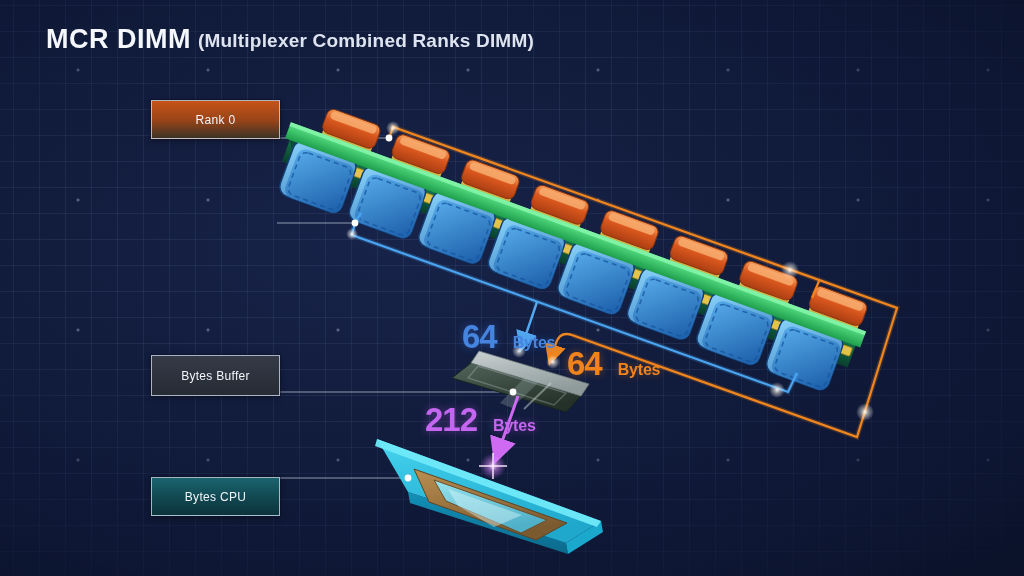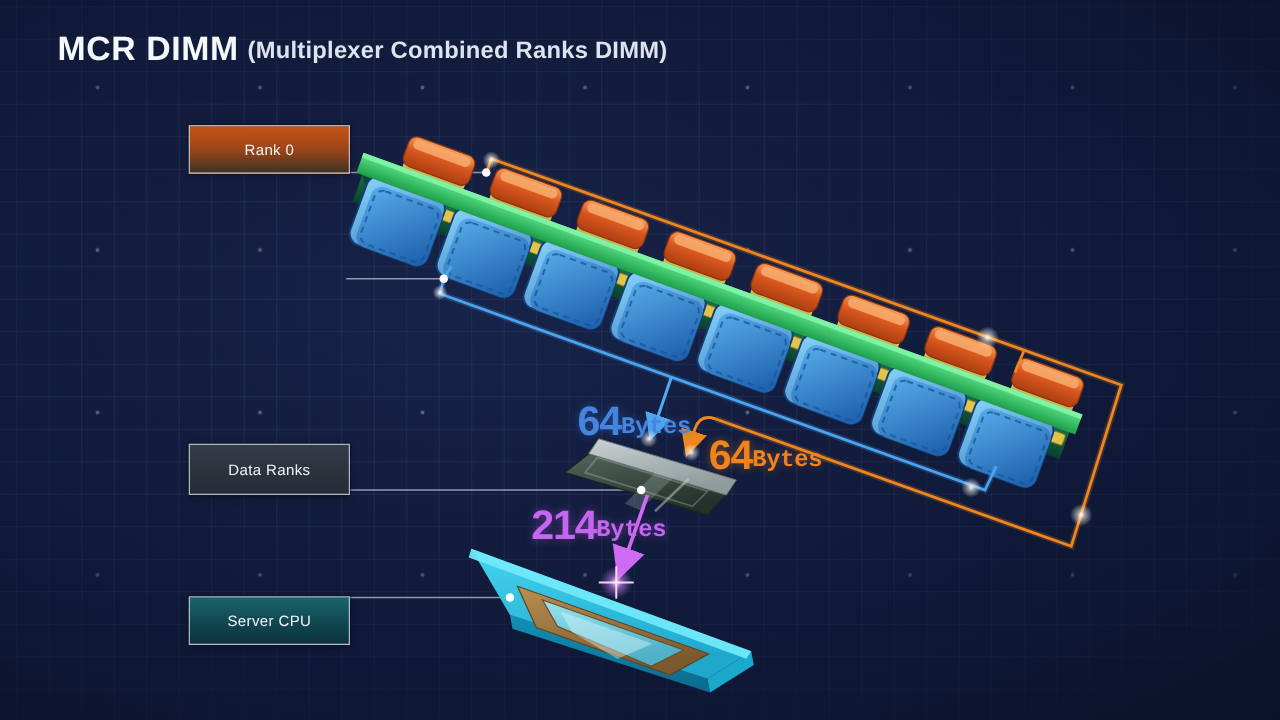--- a/index.html
+++ b/index.html
@@ -36,21 +36,21 @@
     border:1px solid rgba(208,218,235,0.78);
     box-shadow:0 0 0 1px rgba(10,16,34,0.45), 0 2px 6px rgba(0,0,0,0.35);
     color:#F2F5FA;font-size:12px;font-weight:400;letter-spacing:0.3px;
   }
   .lb-rank0{left:151px;top:100px;background:linear-gradient(180deg,#C75318 0%,#9A4418 52%,#3B3325 100%);}
   .lb-rank1{left:150px;top:221px;background:linear-gradient(180deg,#2467C4 0%,#1B4FA2 55%,#133B7E 100%);}
   .lb-buffer{left:151px;top:355px;height:39px;background:linear-gradient(180deg,#353B47 0%,#262B35 100%);}
   .lb-cpu{left:151px;top:477px;background:linear-gradient(180deg,#1A646E 0%,#114750 55%,#0C333C 100%);}
   .byte-label{position:absolute;z-index:7;display:flex;align-items:flex-end;font-weight:700;}
   .byte-label .num{font-size:33px;line-height:0.9;letter-spacing:-1px;}
-  .byte-label .unit{font-size:19px;line-height:1.05;letter-spacing:-0.2px;margin-left:0;font-family:Liberation Mono, monospace;}
+  .byte-label .unit{font-size:16px;line-height:1.05;letter-spacing:-0.2px;margin-left:16px;}
   .bl-blue{left:462px;top:322px;color:#4585E0;text-shadow:0 0 8px rgba(60,120,220,0.45);}
   .bl-orange{left:567px;top:349px;color:#F0831C;text-shadow:0 0 8px rgba(240,130,30,0.4);}
   .bl-magenta{left:425px;top:405px;color:#C466F0;text-shadow:0 0 8px rgba(190,90,240,0.45);}
   svg.art{position:absolute;inset:0;z-index:4;}
 </style>
 </head>
 <body>
 
 <div class="stage">
   <div class="bg-grid"></div>
@@ -232,33 +232,33 @@
 
   <header class="title-block">
     <h1>MCR DIMM</h1>
     <span class="subtitle">(Multiplexer Combined Ranks DIMM)</span>
   </header>
 
   <div class="label-box lb-rank0">
     <span>Rank 0</span>
   </div>
   <div class="label-box lb-buffer">
-    <span>Data Ranks</span>
+    <span>Bytes Buffer</span>
   </div>
   <div class="label-box lb-cpu">
-    <span>Server CPU</span>
+    <span>Bytes CPU</span>
   </div>
 
   <div class="byte-label bl-blue">
     <span class="num">64</span>
     <span class="unit">Bytes</span>
   </div>
   <div class="byte-label bl-orange">
     <span class="num">64</span>
     <span class="unit">Bytes</span>
   </div>
   <div class="byte-label bl-magenta">
-    <span class="num">214</span>
+    <span class="num">212</span>
     <span class="unit">Bytes</span>
   </div>
 
   <div class="vignette"></div>
 </div>
 
 </body></html>

